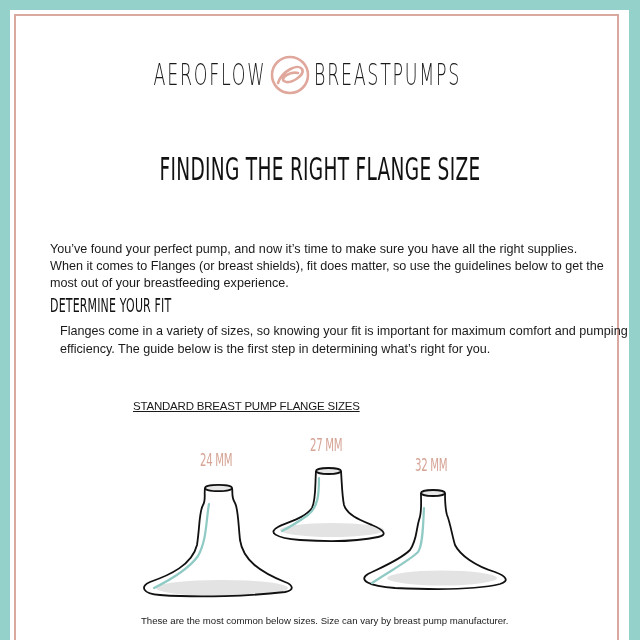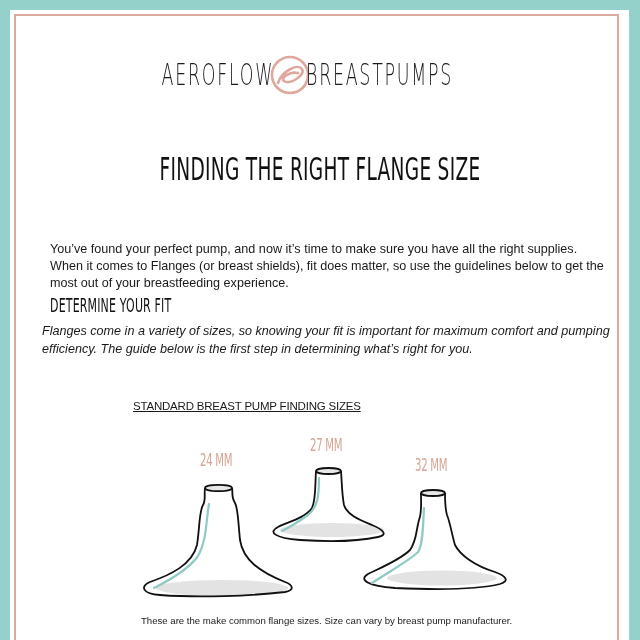--- a/index.html
+++ b/index.html
@@ -16,21 +16,21 @@
     .frame {
       position: absolute; left: 14px; top: 14px; width: 605px; height: 640px;
       border: 2.5px solid #d9a89e; border-bottom: none;
       box-sizing: border-box;
     }
     .logo {
       position: absolute; top: 50px; left: 0; width: 640px;
       text-align: center;
     }
     .logo-row {
-      display: flex; justify-content: center; align-items: center; gap: 12px;
+      display: flex; justify-content: center; align-items: center; gap: 20px;
       height: 50px;
     }
     .logo-word {
       font-family: "DejaVu Sans", sans-serif; font-weight: 300;
       font-size: 30px; letter-spacing: 3px; color: #1a1a1a;
       transform: scaleX(0.58); display: inline-block;
       line-height: 1;
     }
     .logo-word.left { transform-origin: right center; margin-right: -18px; }
     .logo-word.right { transform-origin: left center; margin-left: -18px; }
@@ -50,22 +50,22 @@
       position: absolute; left: 50px; top: 209px; width: 560px;
       font-size: 12.6px; line-height: 17px; color: #1a1a1a; margin-top: 32px;
     }
     .section-heading {
       position: absolute; left: 50px; top: 293px;
       font-family: "DejaVu Sans", sans-serif; font-size: 20px; color: #111;
       transform: scaleX(0.55); transform-origin: left center; letter-spacing: 0.3px;
       line-height: 24px; white-space: nowrap;
     }
     .section-body {
-      position: absolute; left: 42px; top: 322px; width: 570px;
-      font-size: 12.6px; line-height: 18px; color: #1a1a1a; font-style: italic;
+      position: absolute; left: 60px; top: 322px; width: 570px;
+      font-size: 12.6px; line-height: 18px; color: #1a1a1a;
     }
     .chart-title {
       position: absolute; left: 133px; top: 400px;
       font-size: 11.5px; color: #1a1a1a; text-decoration: underline;
       letter-spacing: -0.2px; white-space: nowrap;
     }
     .size-label {
       position: absolute; font-family: "DejaVu Sans", sans-serif;
       font-size: 17px; color: #d6a496; transform: scaleX(0.6);
       transform-origin: left center; white-space: nowrap; letter-spacing: -0.5px;
@@ -95,21 +95,21 @@
   </div>
 </div>
 
 <div class="title">FINDING THE RIGHT FLANGE SIZE</div>
 
 <div class="intro">You’ve found your perfect pump, and now it’s time to make sure you have all the right supplies. When it comes to Flanges (or breast shields), fit does matter, so use the guidelines below to get the most out of your breastfeeding experience.</div>
 
 <div class="section-heading">DETERMINE YOUR FIT</div>
 <div class="section-body">Flanges come in a variety of sizes, so knowing your fit is important for maximum comfort and pumping efficiency.  The guide below is the first step in determining what’s right for you.</div>
 
-<div class="chart-title">STANDARD BREAST PUMP FINDING SIZES</div>
+<div class="chart-title">STANDARD BREAST PUMP FLANGE SIZES</div>
 
 <div class="size-label" style="left:200px; top:450px;">24 MM</div>
 <div class="size-label" style="left:310px; top:435px;">27 MM</div>
 <div class="size-label" style="left:415px; top:455px;">32 MM</div>
 
 <svg class="flanges" viewBox="0 0 640 640">
 
   <g>
     <ellipse cx="222" cy="588" rx="66" ry="8" fill="#e3e3e3"></ellipse>
     <path d="M205 488 C 204 495, 206 500, 203 505 C 199 512, 200 525, 197 545 C 192 565, 170 575, 150 582 C 140 586, 142 594, 160 595 C 200 598, 250 596, 285 592 C 295 590, 293 585, 285 582 C 260 572, 243 560, 240 540 C 238 520, 238 508, 235 503 C 231 497, 233 492, 232 488" fill="none" stroke="#111" stroke-width="1.8"></path>
@@ -125,13 +125,13 @@
   </g>
 
   <g>
     <ellipse cx="442" cy="578" rx="55" ry="7.5" fill="#e3e3e3"></ellipse>
     <path d="M421 493 C 421 505, 422 512, 419 520 C 416 530, 417 540, 410 550 C 400 560, 380 568, 368 574 C 358 580, 368 586, 395 588 C 440 590, 480 589, 500 584 C 510 581, 506 576, 495 572 C 475 566, 460 555, 455 545 C 452 535, 450 522, 447 515 C 445 508, 445 500, 445 493" fill="none" stroke="#111" stroke-width="1.8"></path>
     <ellipse cx="433" cy="493" rx="12" ry="3" fill="#e8e8e8" stroke="#111" stroke-width="1.8"></ellipse>
     <path d="M424 508 C 423 525, 423 545, 418 552 C 410 560, 395 568, 372 583" fill="none" stroke="#8fcac4" stroke-width="2.2" stroke-linecap="round"></path>
   </g>
 </svg>
 
-<div class="caption">These are the make common flange sizes. Size can vary by breast pump manufacturer.</div>
+<div class="caption">These are the most common below sizes. Size can vary by breast pump manufacturer.</div>
 
 </body></html>

